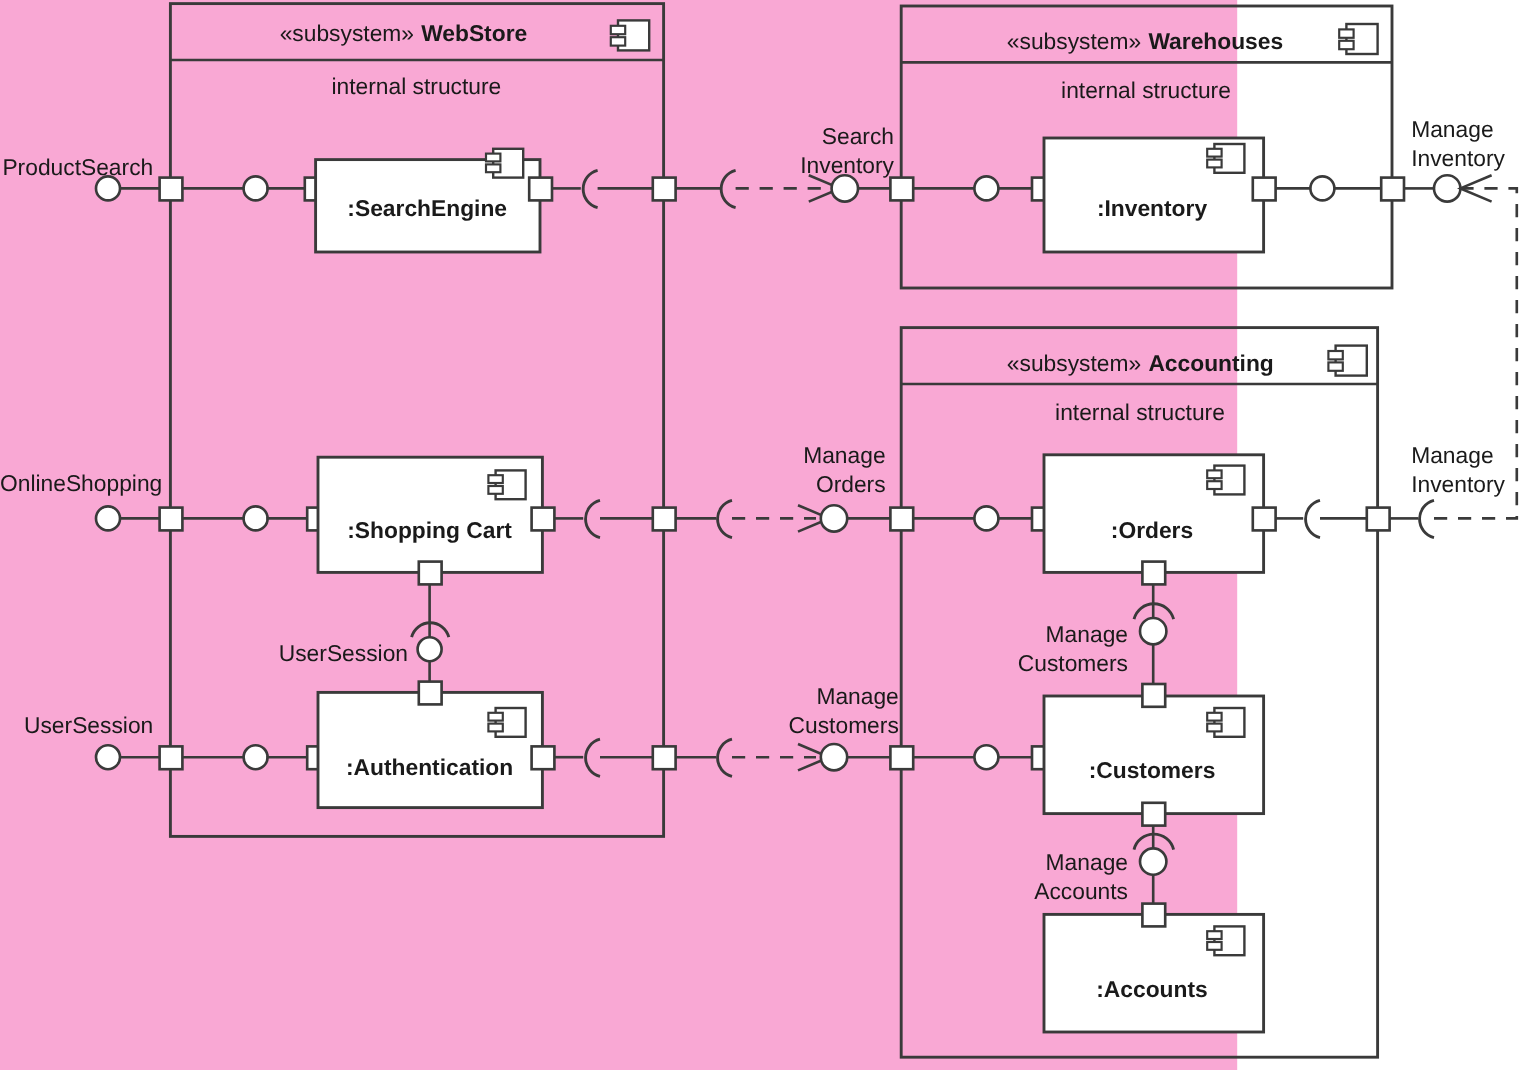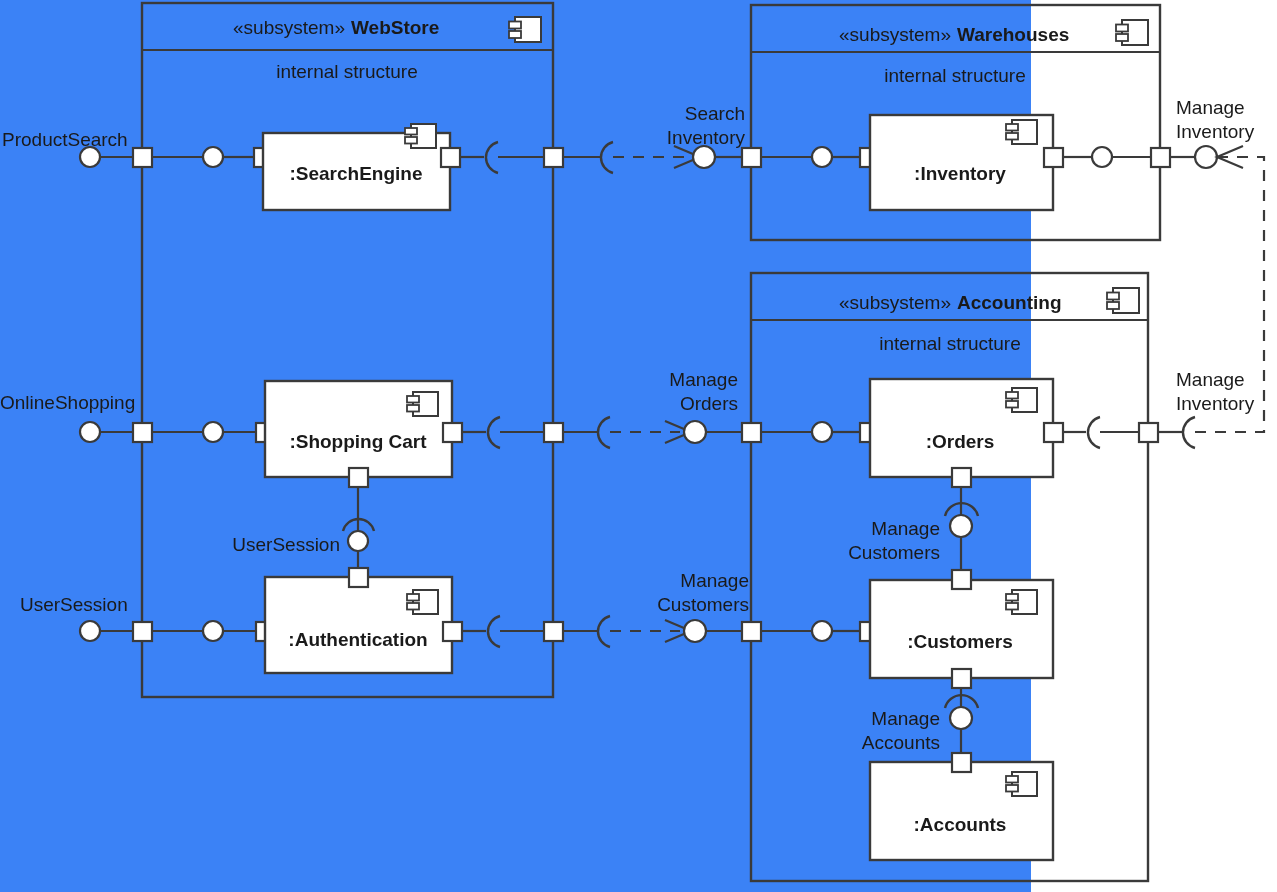--- a/index.html
+++ b/index.html
@@ -7,21 +7,21 @@
     padding: 0;
     background: #ffffff;
   }
   body {
     font-family: "Liberation Sans", sans-serif;
   }
   #diagram-root {
     position: relative;
     width: 1031px;
     height: 892px;
-    background: #3b82f6;
+    background: #f9a8d4;
   }
   svg#uml {
     display: block;
     width: 1277px;
     height: 892px;
   }
   .frame {
     fill: none;
     stroke: #3a3a3a;
     stroke-width: 2.4;

